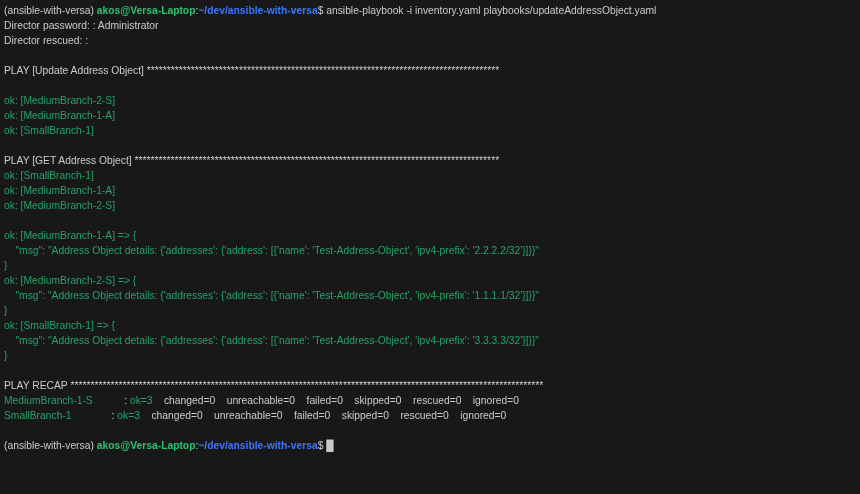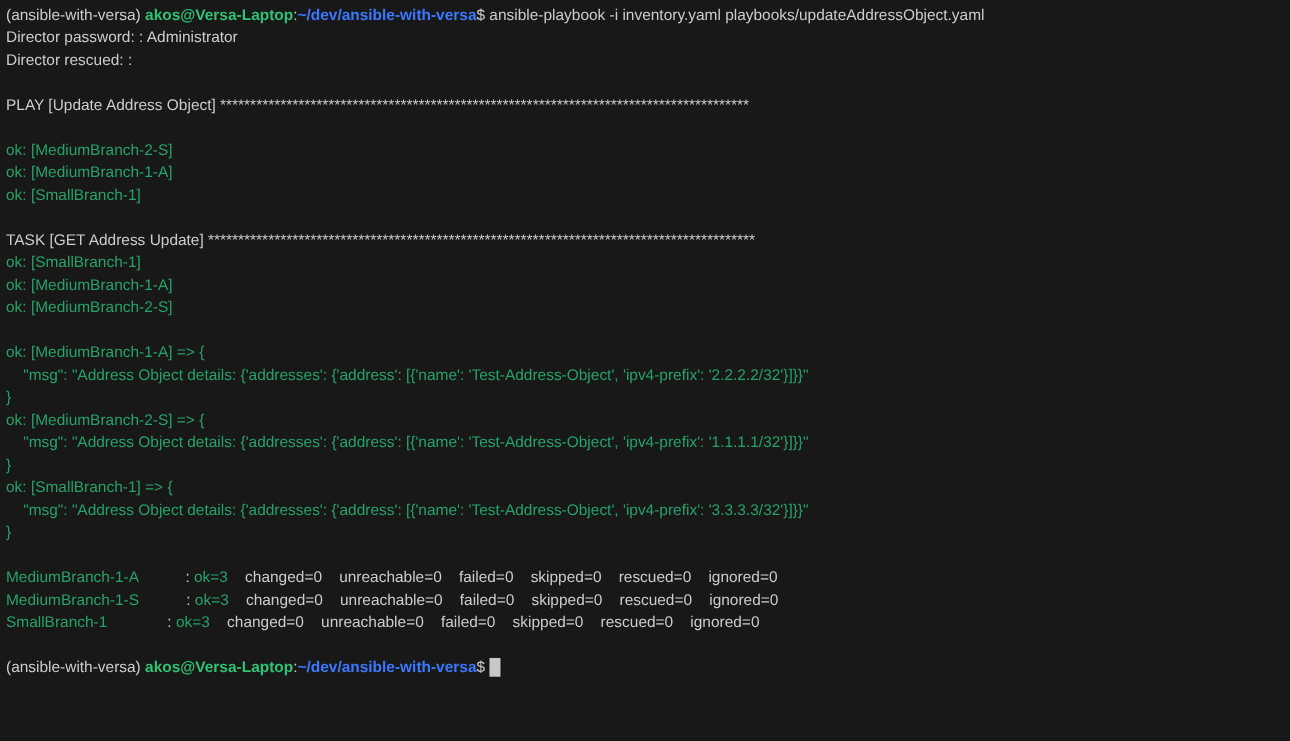--- a/index.html
+++ b/index.html
@@ -39,34 +39,34 @@
       <div class="term-line"><span class="seg c-fg">(ansible-with-versa) </span><span class="seg c-pgreen">akos@Versa-Laptop</span><span class="seg c-fg">:</span><span class="seg c-pblue">~/dev/ansible-with-versa</span><span class="seg c-fg">$ ansible-playbook -i inventory.yaml playbooks/updateAddressObject.yaml</span></div>
       <div class="term-line"><span class="seg c-fg">Director password: : Administrator</span></div>
       <div class="term-line"><span class="seg c-fg">Director rescued: :</span></div>
       <div class="term-line"></div>
       <div class="term-line"><span class="seg c-fg">PLAY [Update Address Object] ****************************************************************************************</span></div>
       <div class="term-line"></div>
       <div class="term-line"><span class="seg c-green">ok: [MediumBranch-2-S]</span></div>
       <div class="term-line"><span class="seg c-green">ok: [MediumBranch-1-A]</span></div>
       <div class="term-line"><span class="seg c-green">ok: [SmallBranch-1]</span></div>
       <div class="term-line"></div>
-      <div class="term-line"><span class="seg c-fg">TASK [GET Address Update] *******************************************************************************************</span></div>
+      <div class="term-line"><span class="seg c-fg">PLAY [GET Address Object] *******************************************************************************************</span></div>
       <div class="term-line"><span class="seg c-green">ok: [SmallBranch-1]</span></div>
       <div class="term-line"><span class="seg c-green">ok: [MediumBranch-1-A]</span></div>
       <div class="term-line"><span class="seg c-green">ok: [MediumBranch-2-S]</span></div>
       <div class="term-line"></div>
       <div class="term-line"><span class="seg c-green">ok: [MediumBranch-1-A] =&gt; {</span></div>
       <div class="term-line"><span class="seg c-green">    "msg": "Address Object details: {'addresses': {'address': [{'name': 'Test-Address-Object', 'ipv4-prefix': '2.2.2.2/32'}]}}"</span></div>
       <div class="term-line"><span class="seg c-green">}</span></div>
       <div class="term-line"><span class="seg c-green">ok: [MediumBranch-2-S] =&gt; {</span></div>
       <div class="term-line"><span class="seg c-green">    "msg": "Address Object details: {'addresses': {'address': [{'name': 'Test-Address-Object', 'ipv4-prefix': '1.1.1.1/32'}]}}"</span></div>
       <div class="term-line"><span class="seg c-green">}</span></div>
       <div class="term-line"><span class="seg c-green">ok: [SmallBranch-1] =&gt; {</span></div>
       <div class="term-line"><span class="seg c-green">    "msg": "Address Object details: {'addresses': {'address': [{'name': 'Test-Address-Object', 'ipv4-prefix': '3.3.3.3/32'}]}}"</span></div>
       <div class="term-line"><span class="seg c-green">}</span></div>
       <div class="term-line"></div>
-      <div class="term-line"><span class="seg c-green">MediumBranch-1-A</span><span class="seg c-fg">           : </span><span class="seg c-green">ok=3</span><span class="seg c-fg">    changed=0    unreachable=0    failed=0    skipped=0    rescued=0    ignored=0</span></div>
+      <div class="term-line"><span class="seg c-fg">PLAY RECAP **********************************************************************************************************************</span></div>
       <div class="term-line"><span class="seg c-green">MediumBranch-1-S</span><span class="seg c-fg">           : </span><span class="seg c-green">ok=3</span><span class="seg c-fg">    changed=0    unreachable=0    failed=0    skipped=0    rescued=0    ignored=0</span></div>
       <div class="term-line"><span class="seg c-green">SmallBranch-1</span><span class="seg c-fg">              : </span><span class="seg c-green">ok=3</span><span class="seg c-fg">    changed=0    unreachable=0    failed=0    skipped=0    rescued=0    ignored=0</span></div>
       <div class="term-line"></div>
       <div class="term-line"><span class="seg c-fg">(ansible-with-versa) </span><span class="seg c-pgreen">akos@Versa-Laptop</span><span class="seg c-fg">:</span><span class="seg c-pblue">~/dev/ansible-with-versa</span><span class="seg c-fg">$ </span><span class="seg c-cursor">█</span></div>
     </div>
 </div>
 
 </body></html>

